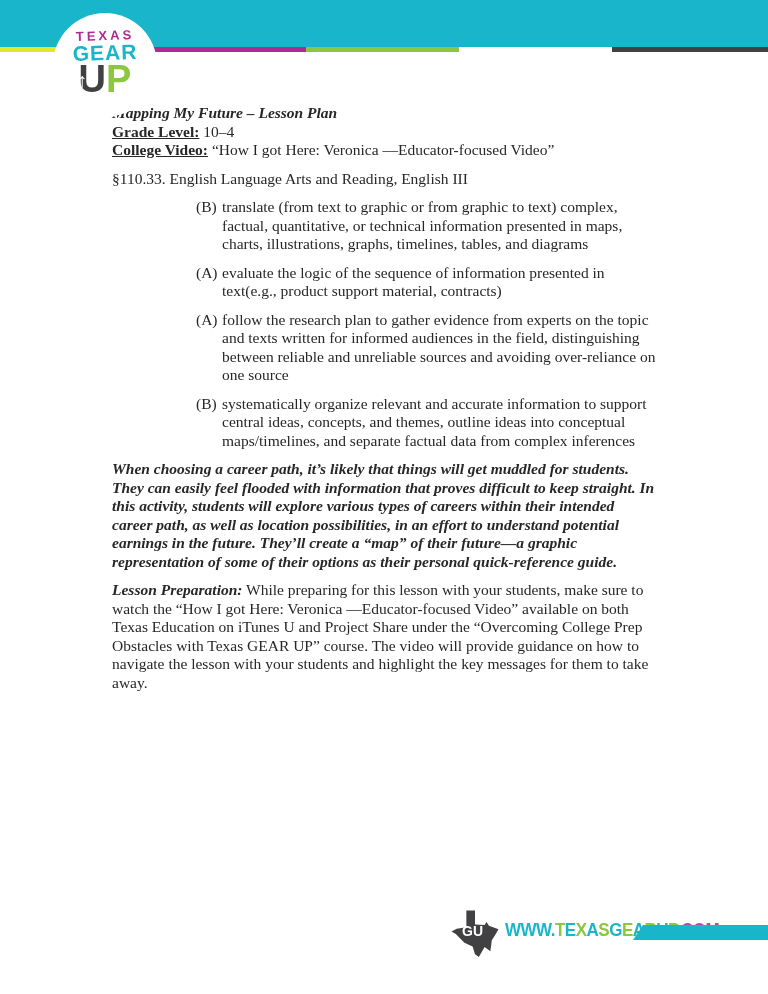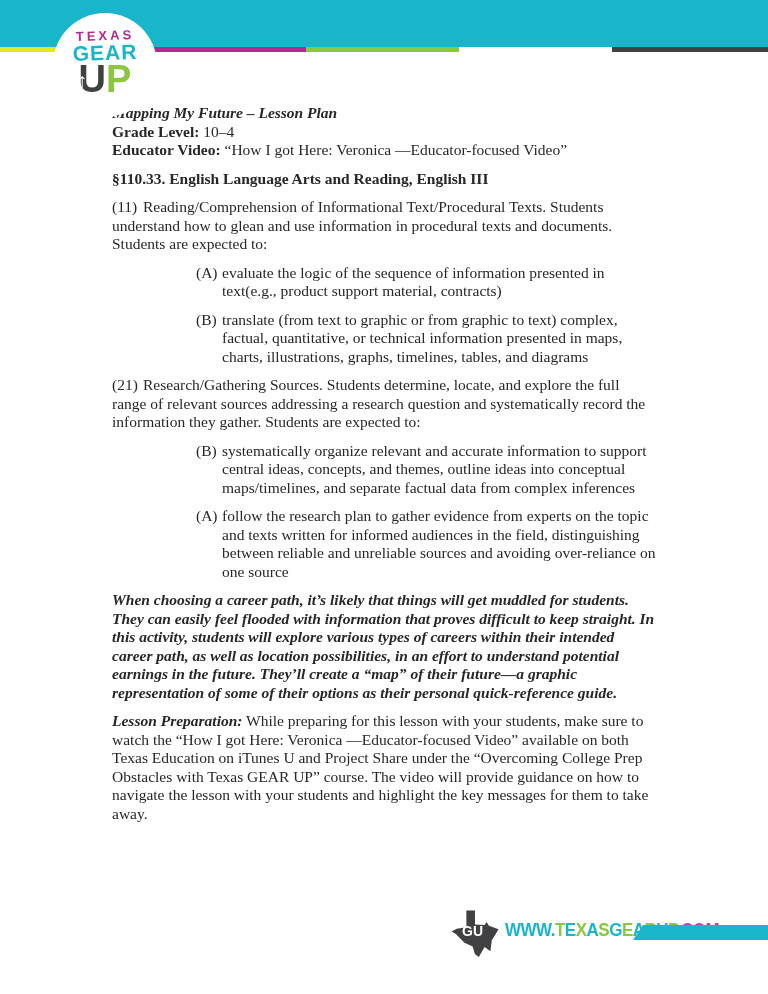--- a/index.html
+++ b/index.html
@@ -30,22 +30,22 @@
   .up-arrow{position:absolute; left:24px; top:1px; font-size:20px; color:#fff; z-index:3;}
   .logo-p{color:var(--green); position:relative;}
   .p-texas{position:absolute; right:21px; top:8px; z-index:3;}
 
   
   .doc{position:absolute; left:112px; top:0; width:545px; padding-top:104px;
        font-size:15.5px; line-height:18.5px;}
   .doc p{margin:0 0 10px 0;}
   .doc .tight{margin-bottom:0;}
   .title{font-weight:bold; font-style:italic;}
-  .meta b{font-weight:bold;}
-  .section-heading{font-weight:bold; margin-top:10px;}
+  .meta b{font-weight:bold;text-decoration:underline;}
+  .section-heading{font-weight:normal; margin-top:10px;}
   .kb .mk{display:inline-block; width:33px;}
   .lvl1{margin-left:41px;}
   .lvl1 .mk{display:inline-block; width:31px;}
   .lvl2{padding-left:110px; text-indent:0;}
   .lvl2 .mk{display:inline-block; width:26px; margin-left:-26px;}
   .lvl2 .txt{display:inline;}
   .note{font-style:italic;font-weight:bold;}
   .lbl{font-weight:bold; font-style:italic;}
 
   
@@ -72,31 +72,29 @@
   <div class="logo-texas">TEXAS</div>
   <div class="logo-gear">GEAR</div>
   <div class="logo-up"><span class="logo-u">U</span><span class="up-arrow">↑</span><span class="logo-p">P</span><span class="p-texas"><svg width="11" height="11" viewBox="0 0 100 100">
           <path fill="#ffffff" d="M32 1 L50 1 L50 30 L70 31 L74 25 L79 33 L99 40 L92 52 L85 63 L82 86 L70 77 L58 98 L50 92 L45 76 L28 68 L10 50 L1 45 L12 39 L32 36 Z"></path>
         </svg></span></div>
 </div>
 
 <main class="doc">
   <p class="title tight">Mapping My Future – Lesson Plan</p>
   <p class="meta tight"><b>Grade Level:</b><span> 10–4</span></p>
-  <p class="meta"><b>Educator Video:</b><span> “How I got Here: Veronica —Educator-focused Video”</span></p>
+  <p class="meta"><b>College Video:</b><span> “How I got Here: Veronica —Educator-focused Video”</span></p>
 
   <p class="section-heading">§110.33. English Language Arts and Reading, English III</p>
 
 
-  <p class="lvl1"><span class="mk">(11)</span><span class="txt">Reading/Comprehension of Informational Text/Procedural Texts. Students understand how to glean and use information in procedural texts and documents. Students are expected to:</span></p>
+  <p class="lvl2"><span class="mk">(B)</span><span class="txt">translate (from text to graphic or from graphic to text) complex, factual, quantitative, or technical information presented in maps, charts, illustrations, graphs, timelines, tables, and diagrams</span></p>
   <p class="lvl2"><span class="mk">(A)</span><span class="txt">evaluate the logic of the sequence of information presented in text(e.g., product support material, contracts)</span></p>
-  <p class="lvl2"><span class="mk">(B)</span><span class="txt">translate (from text to graphic or from graphic to text) complex, factual, quantitative, or technical information presented in maps, charts, illustrations, graphs, timelines, tables, and diagrams</span></p>
-  <p class="lvl1"><span class="mk">(21)</span><span class="txt">Research/Gathering Sources. Students determine, locate, and explore the full range of relevant sources addressing a research question and systematically record the information they gather. Students are expected to:</span></p>
+  <p class="lvl2"><span class="mk">(A)</span><span class="txt">follow the research plan to gather evidence from experts on the topic and texts written for informed audiences in the field, distinguishing between reliable and unreliable sources and avoiding over-reliance on one source</span></p>
   <p class="lvl2"><span class="mk">(B)</span><span class="txt">systematically organize relevant and accurate information to support central ideas, concepts, and themes, outline ideas into conceptual maps/timelines, and separate factual data from complex inferences</span></p>
-  <p class="lvl2"><span class="mk">(A)</span><span class="txt">follow the research plan to gather evidence from experts on the topic and texts written for informed audiences in the field, distinguishing between reliable and unreliable sources and avoiding over-reliance on one source</span></p>
 
   <p class="note">When choosing a career path, it’s likely that things will get muddled for students. They can easily feel flooded with information that proves difficult to keep straight. In this activity, students will explore various types of careers within their intended career path, as well as location possibilities, in an effort to understand potential earnings in the future. They’ll create a “map” of their future—a graphic representation of some of their options as their personal quick-reference guide.</p>
 
 
   <p><span class="lbl">Lesson Preparation:</span><span> While preparing for this lesson with your students, make sure to watch the “How I got Here: Veronica —Educator-focused Video” available on both Texas Education on iTunes U and Project Share under the “Overcoming College Prep Obstacles with Texas GEAR UP” course. The video will provide guidance on how to navigate the lesson with your students and highlight the key messages for them to take away.</span></p>
 </main>
 
 <div class="gu-icon">
   <svg width="52" height="48" viewBox="0 0 100 100">
       <path fill="#414042" d="M32 1 L50 1 L50 30 L70 31 L74 25 L79 33 L99 40 L92 52 L85 63 L82 86 L70 77 L58 98 L50 92 L45 76 L28 68 L10 50 L1 45 L12 39 L32 36 Z"></path>

